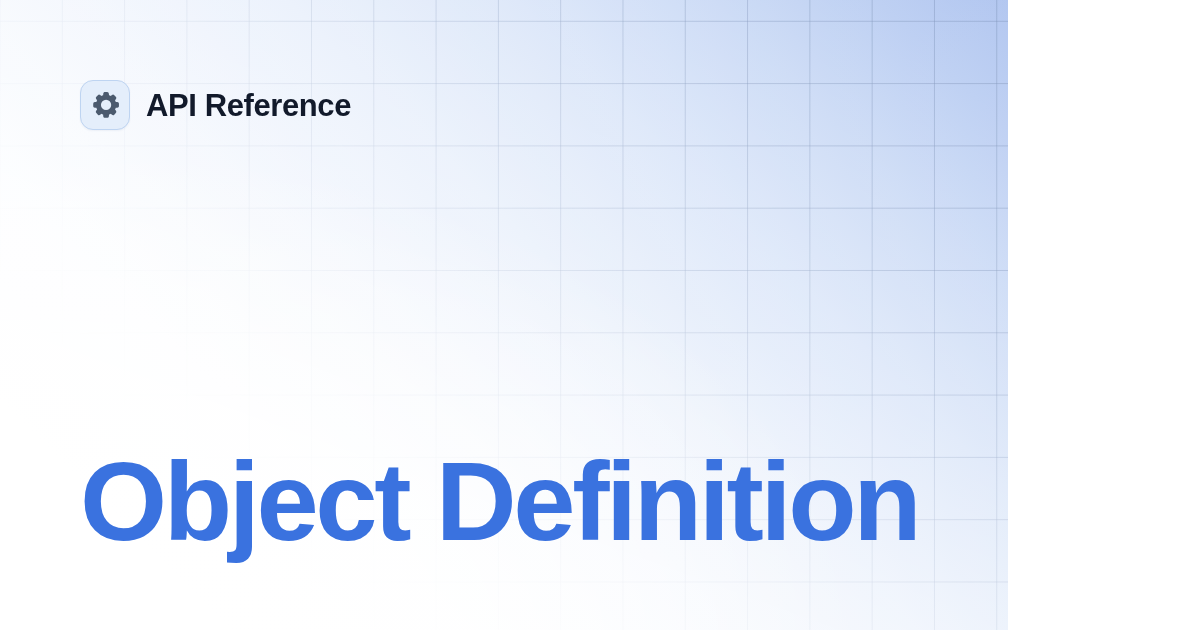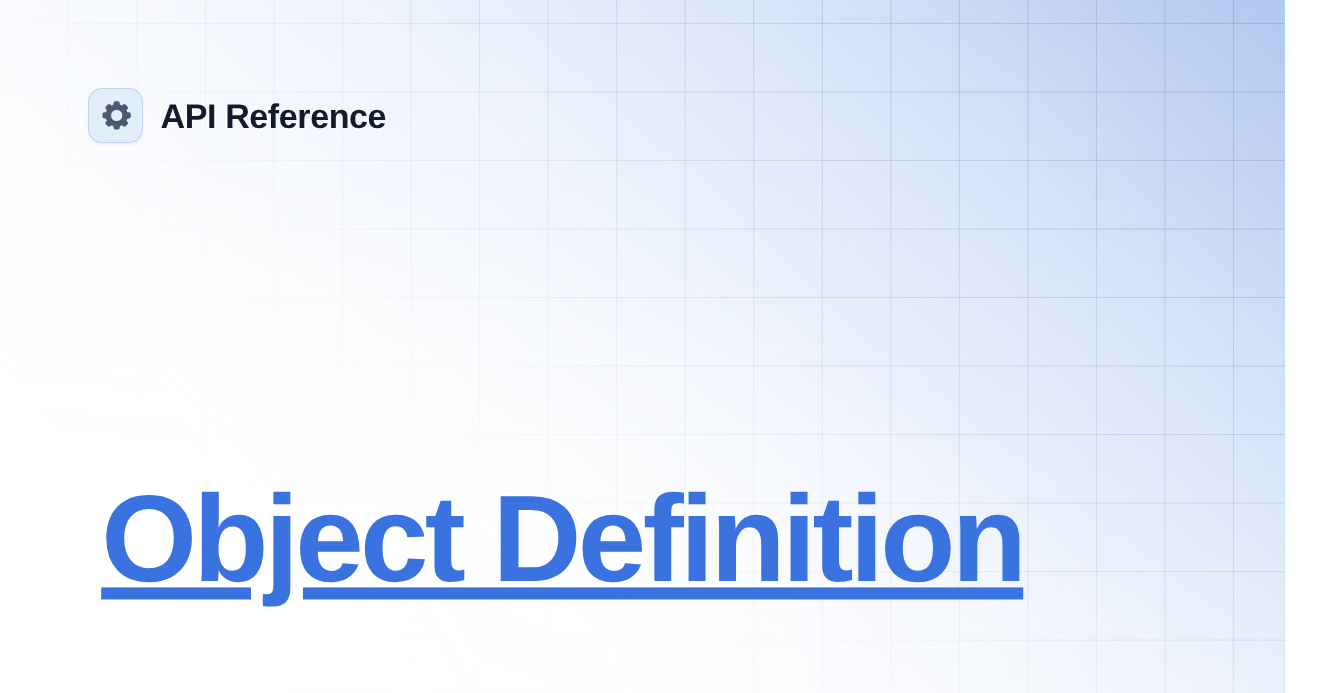--- a/index.html
+++ b/index.html
@@ -9,24 +9,24 @@
   body {
     width: 1200px;
     height: 630px;
     overflow: hidden;
     font-family: "Liberation Sans", sans-serif;
     background: #ffffff;
   }
 
   .card {
     position: relative;
-    width: 1168px;
+    width: 1008px;
     height: 630px;
     overflow: hidden;
-    background: #5eead4;
+    background: #fde047;
     isolation: isolate;
   }
 
   
   .bg-gradient {
     position: absolute;
     inset: 0;
     background:
       linear-gradient(45deg,
         #ffffff 0%,
@@ -133,29 +133,28 @@
     color: #121a2b;
     line-height: 1;
     white-space: nowrap;
   }
 
   
   .headline {
     position: absolute;
     left: 80px;
     bottom: 68px;
-    margin: 12px;
+    margin: 0;
     font-family: "Liberation Sans", sans-serif;
     font-size: 112px;
     font-weight: 700;
     letter-spacing: -3.4px;
     line-height: 1.06;
     color: #3a72df;
     white-space: nowrap;
-    text-decoration: underline;
   }
 </style>
 </head>
 <body>
 
 <div class="card">
 
   <div class="bg-gradient"></div>
   <div class="bg-glow"></div>
   <div class="bg-grid"></div>

